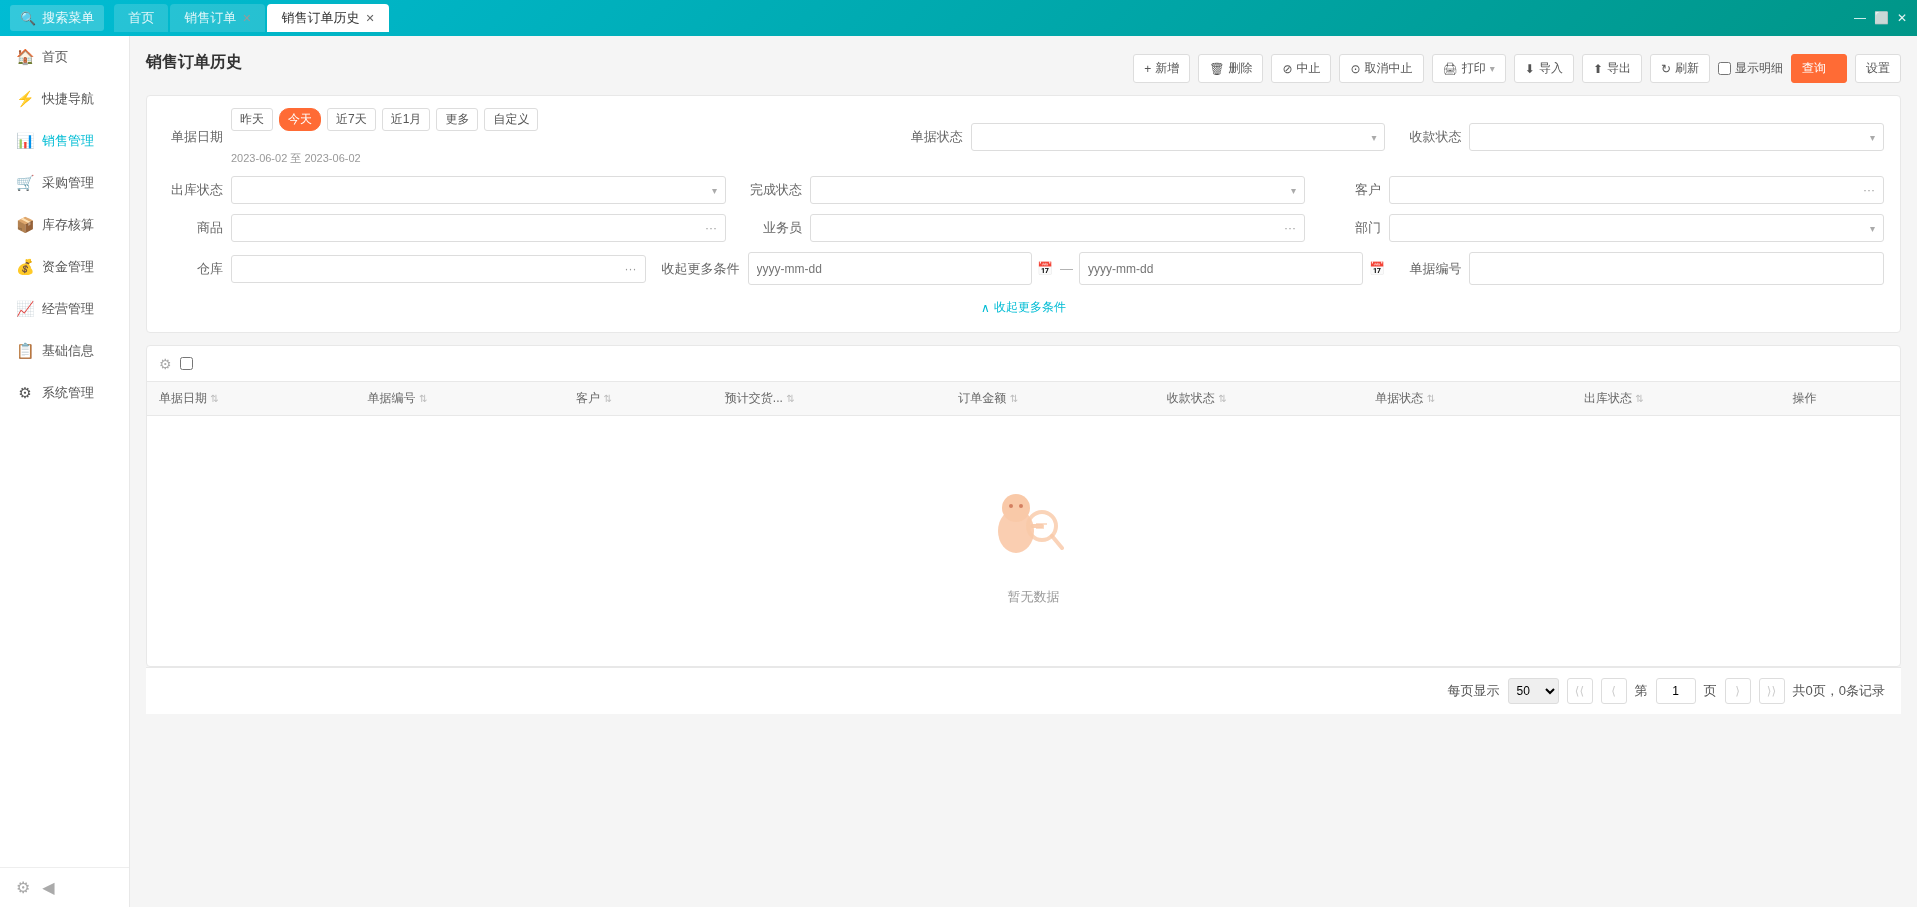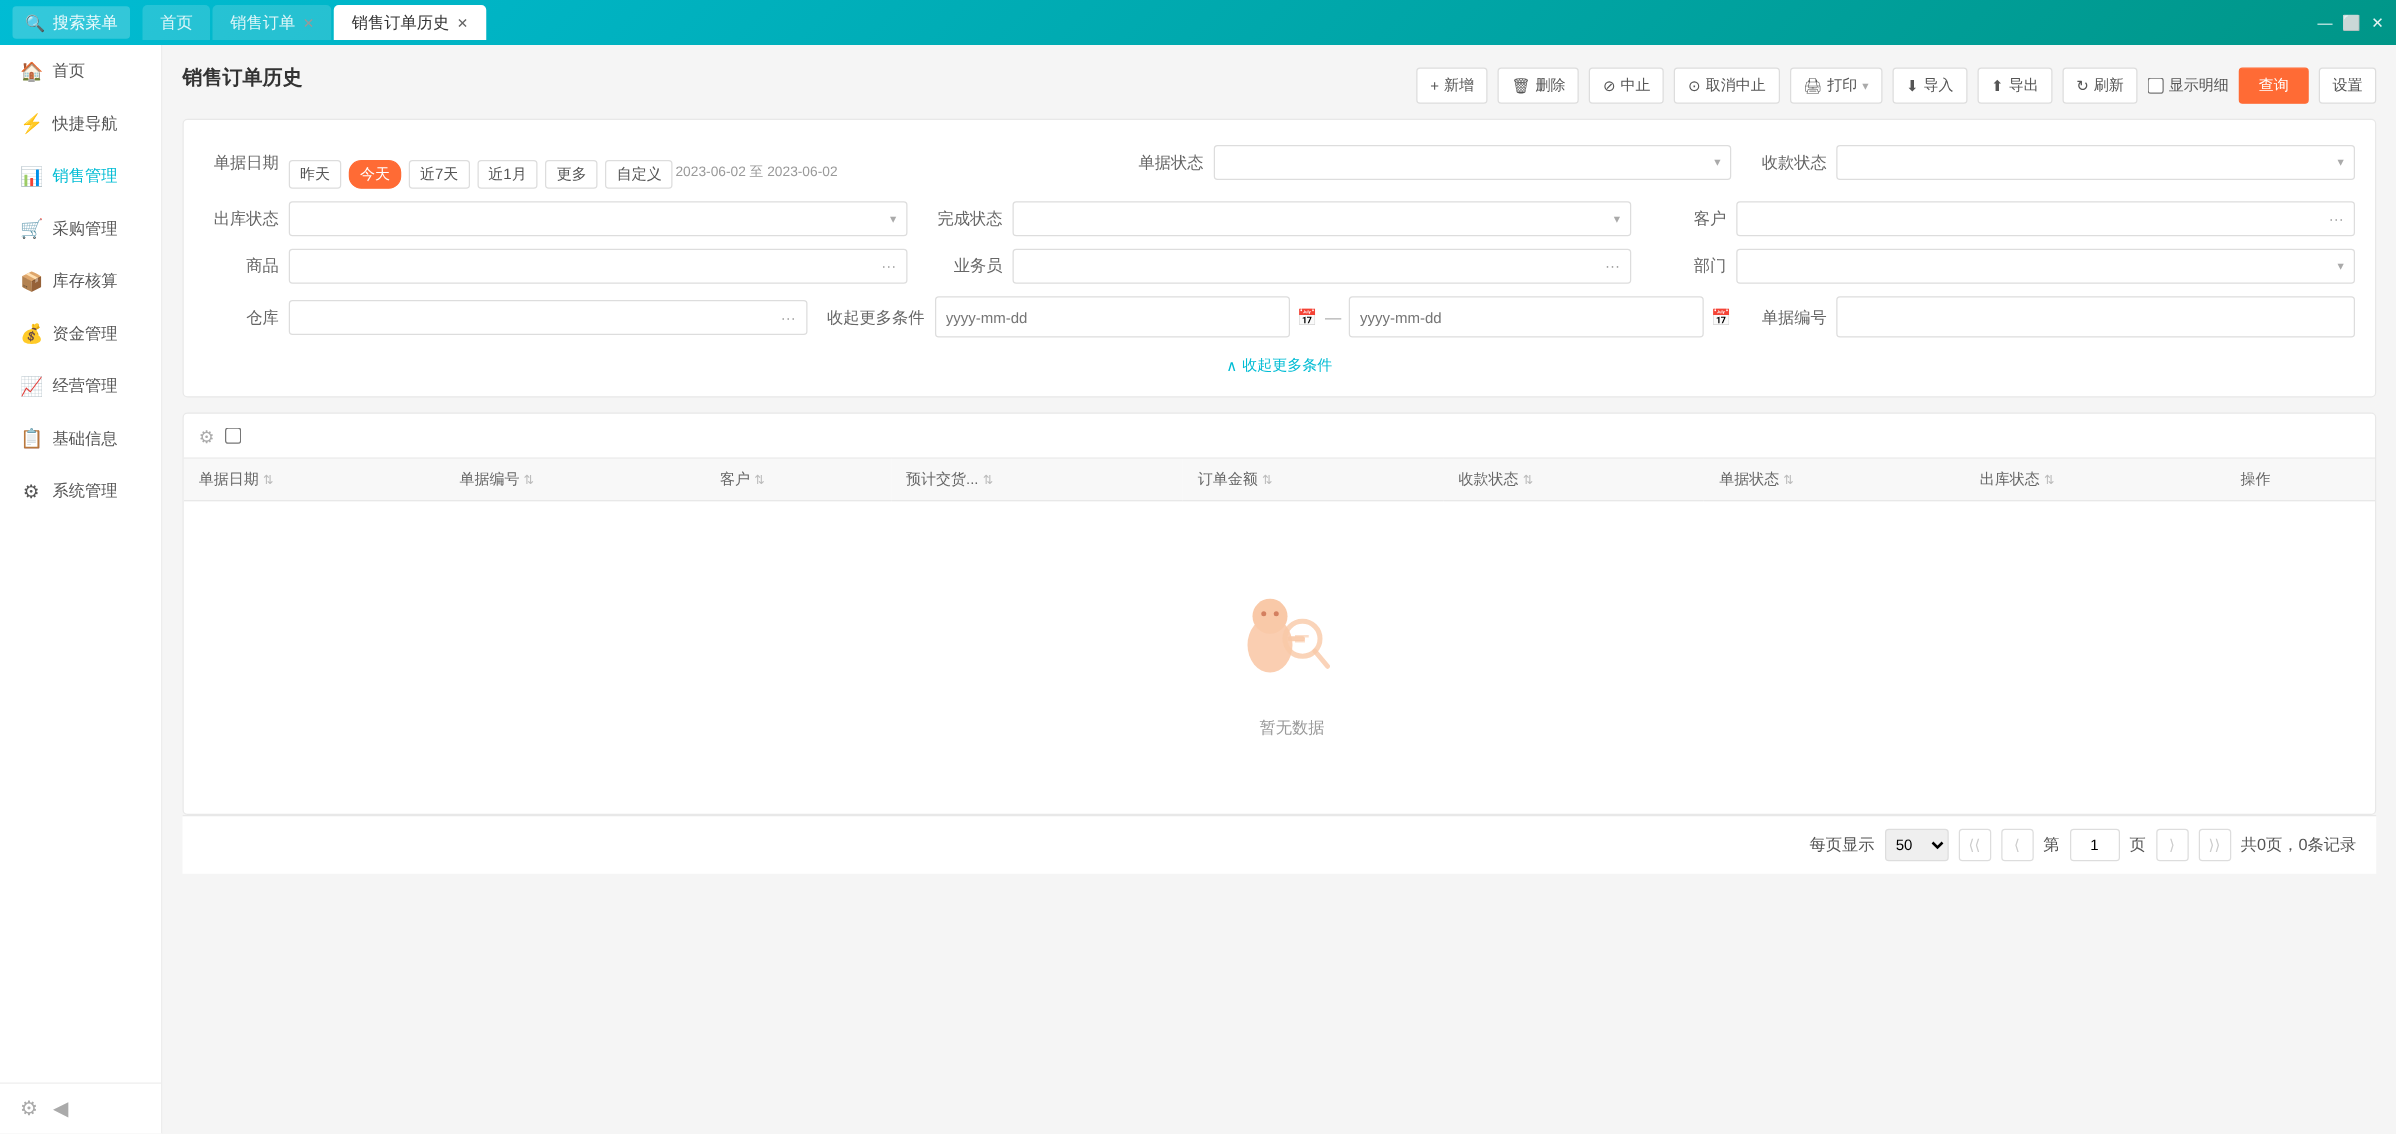--- a/index.html
+++ b/index.html
@@ -192,36 +192,36 @@
           <span>导出</span>
         </div>
         <div class="toolbar-btn">
           <span class="toolbar-btn-icon">↻</span>
           <span>刷新</span>
         </div>
         <label class="checkbox-label">
           <input type="checkbox" style="">
           <span>显示明细</span>
         </label>
-        <div class="toolbar-btn primary" style="min-width:56px;justify-content:center;">
+        <div class="toolbar-btn primary" style="min-width:56px;">
           <span>查询</span>
         </div>
         <div class="toolbar-btn">
           <span>设置</span>
         </div>
       </div>
     </div>
 
     <div class="filter-area">
 
       <div class="filter-row">
         <div class="filter-item" style="flex:1.5;">
           <span class="filter-label">单据日期</span>
           <div class="filter-control">
-            <div style="display:flex;gap:2px;margin-top:20px;">
+            <div style="display:flex;flex-direction:column;gap:18px;">
               <div class="date-filter">
                 <div class="date-btn">昨天</div>
                 <div class="date-btn active">今天</div>
                 <div class="date-btn">近7天</div>
                 <div class="date-btn">近1月</div>
                 <div class="date-btn">更多</div>
                 <div class="date-btn">自定义</div>
               </div>
               <span class="date-range-text">2023-06-02 至 2023-06-02</span>
             </div>

